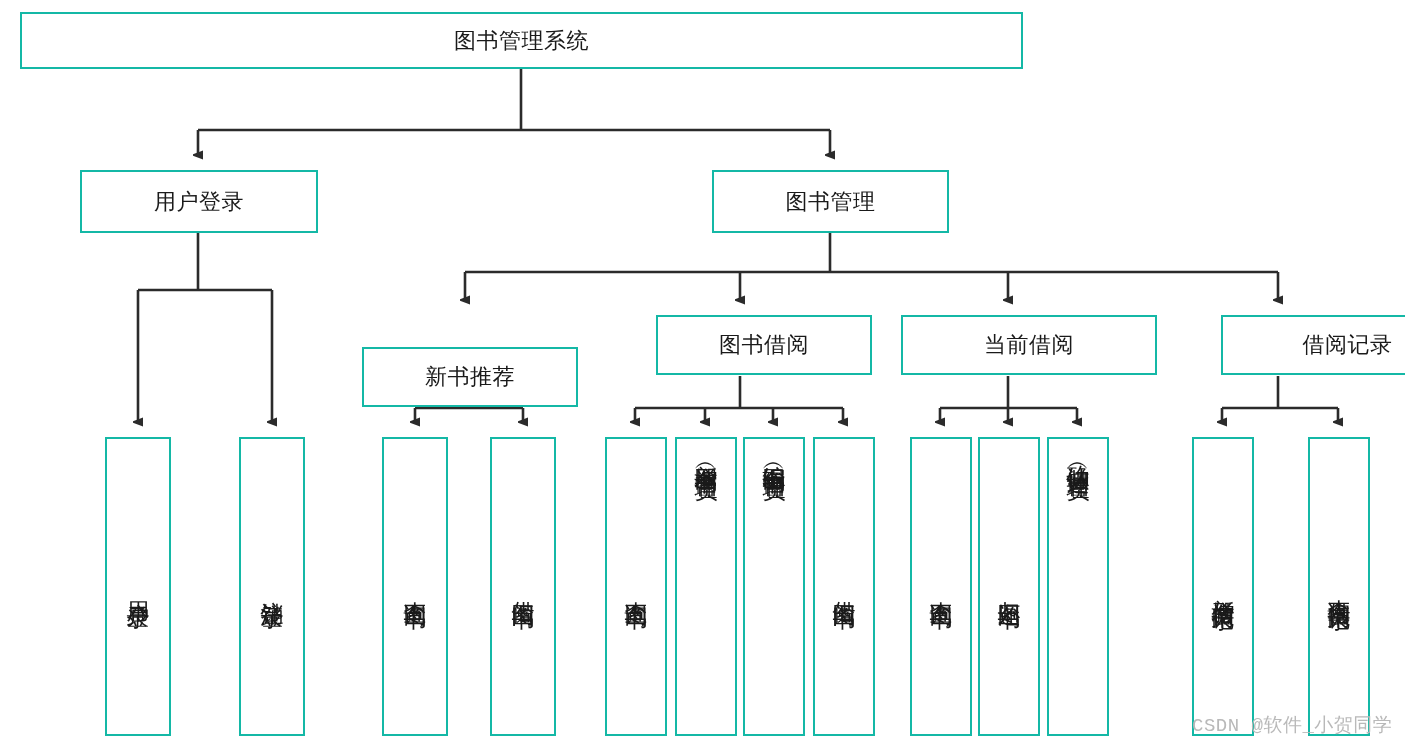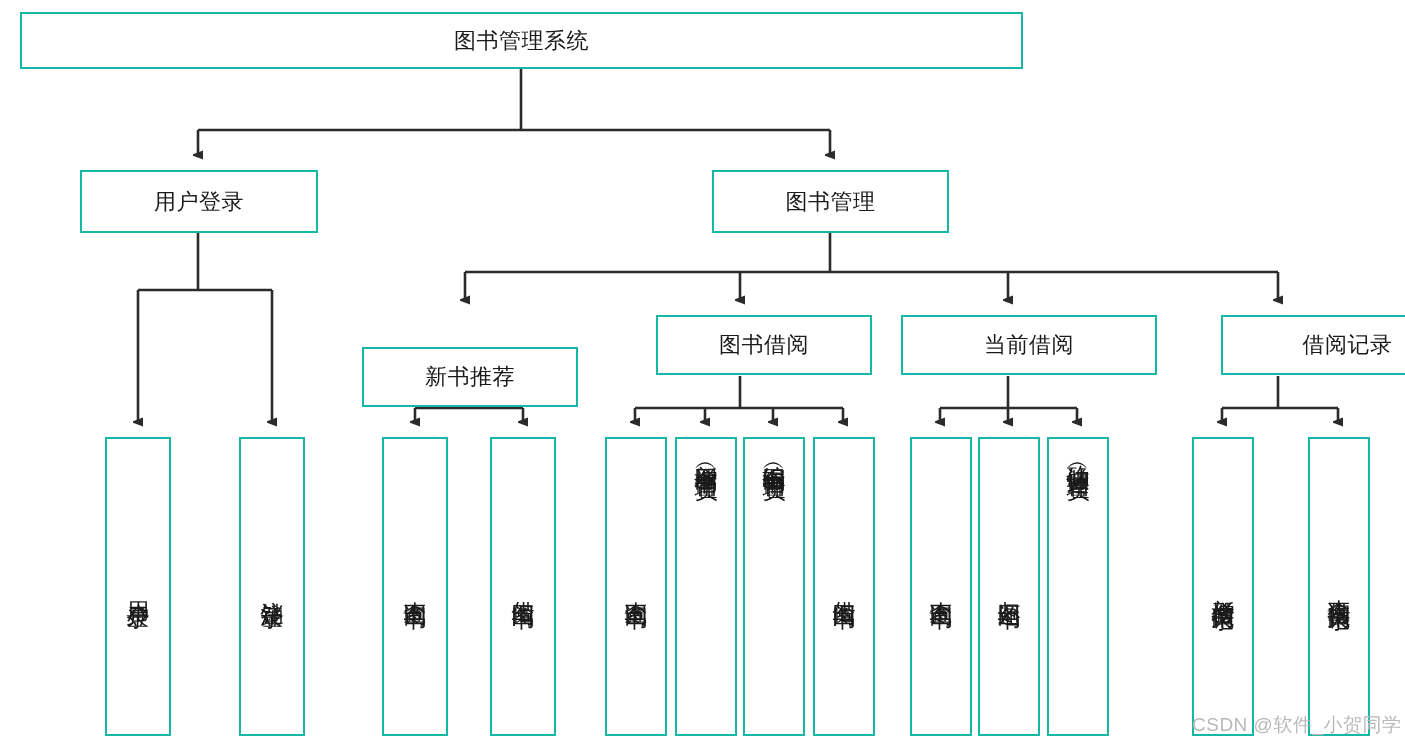--- a/index.html
+++ b/index.html
@@ -63,21 +63,21 @@
   }
   .watermark {
     position: absolute;
     left: 1192px;
     top: 712px;
     font-size: 19px;
     color: #b9b9b9;
     letter-spacing: 0.5px;
     white-space: nowrap;
     z-index: 5;
-    font-family: Liberation Sans, sans-serif;
+    font-family: Liberation Mono, monospace;
   }
 </style>
 </head>
 <body>
 
 <div id="canvas">
 
   <svg id="edges" viewBox="0 0 1405 747" xmlns="http://www.w3.org/2000/svg">
     <defs>
       <marker id="arrow" markerWidth="10" markerHeight="10" refX="5" refY="5" orient="auto" markerUnits="userSpaceOnUse">

